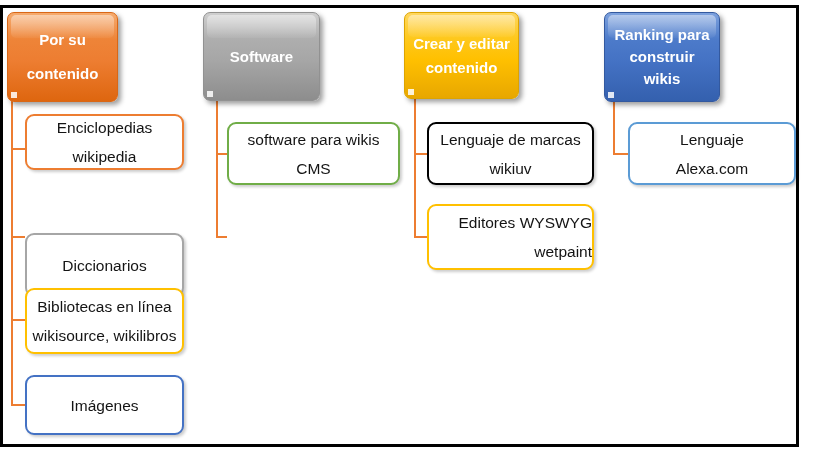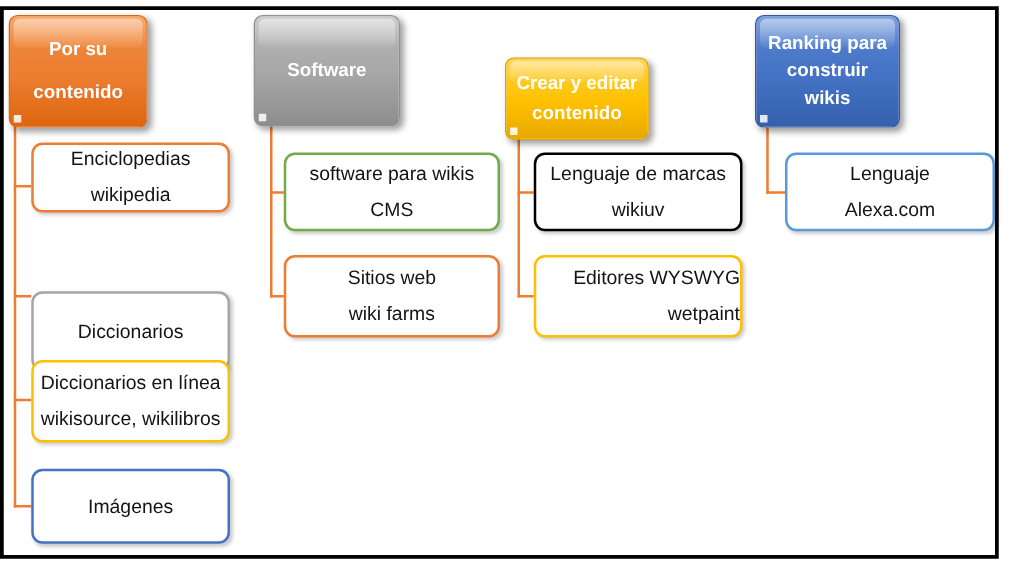--- a/index.html
+++ b/index.html
@@ -50,24 +50,23 @@
     border:1px solid #d96716;
   }
   .hdr-orange .hl { line-height:34px; }
   .hdr-gray {
     left:203px; top:12px; width:117px; height:89px;
     background:linear-gradient(180deg, #cfcfcf 0%, #aeaeae 30%, #A6A6A6 55%, #8d8d8d 100%);
     border:1px solid #919191;
   }
   .hdr-gray .hl { line-height:24px; }
   .hdr-yellow {
-    left:404px; top:12px; width:115px; height:66px;
+    left:404px; top:12px; width:115px; height:87px;
     background:linear-gradient(180deg, #ffd75e 0%, #fec81c 30%, #FFC000 55%, #e8a700 100%);
     border:1px solid #dda400;
-    margin-top:34px;
   }
   .hdr-yellow .hl { line-height:24px; }
   .hdr-blue {
     left:604px; top:12px; width:116px; height:90px;
     background:linear-gradient(180deg, #7da2de 0%, #4d7bca 30%, #4472C4 55%, #3460ae 100%);
     border:1px solid #33599f;
   }
   .hdr-blue .hl { line-height:22px; }
   
   .node {
@@ -136,34 +135,30 @@
   </div>
 
   <div class="node c1 n11">
     <span>Enciclopedias</span>
     <span>wikipedia</span>
   </div>
   <div class="node c1 n12">
     <span>Diccionarios</span>
   </div>
   <div class="node c1 n13">
-    <span>Diccionarios en línea</span>
+    <span>Bibliotecas en línea</span>
     <span>wikisource, wikilibros</span>
   </div>
   <div class="node c1 n14">
     <span>Imágenes</span>
   </div>
 
   <div class="node c2 n21">
     <span>software para wikis</span>
     <span>CMS</span>
-  </div>
-  <div class="node c2 n22">
-    <span>Sitios web</span>
-    <span>wiki farms</span>
   </div>
 
   <div class="node c3 n31">
     <span>Lenguaje de marcas</span>
     <span>wikiuv</span>
   </div>
   <div class="node c3 n32">
     <span>Editores WYSWYG</span>
     <span>wetpaint</span>
   </div>

